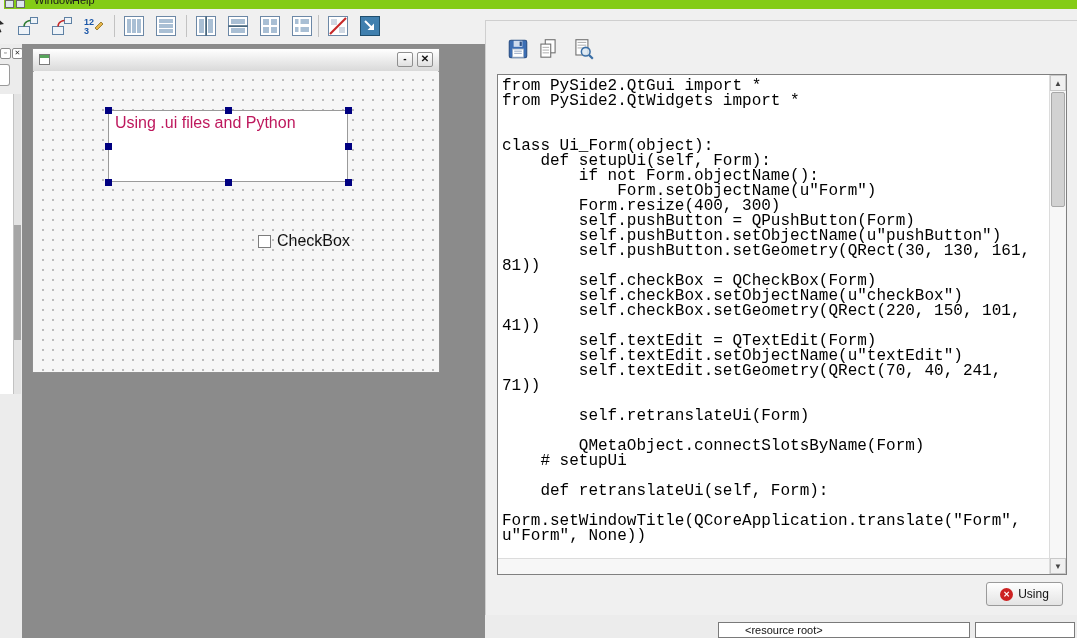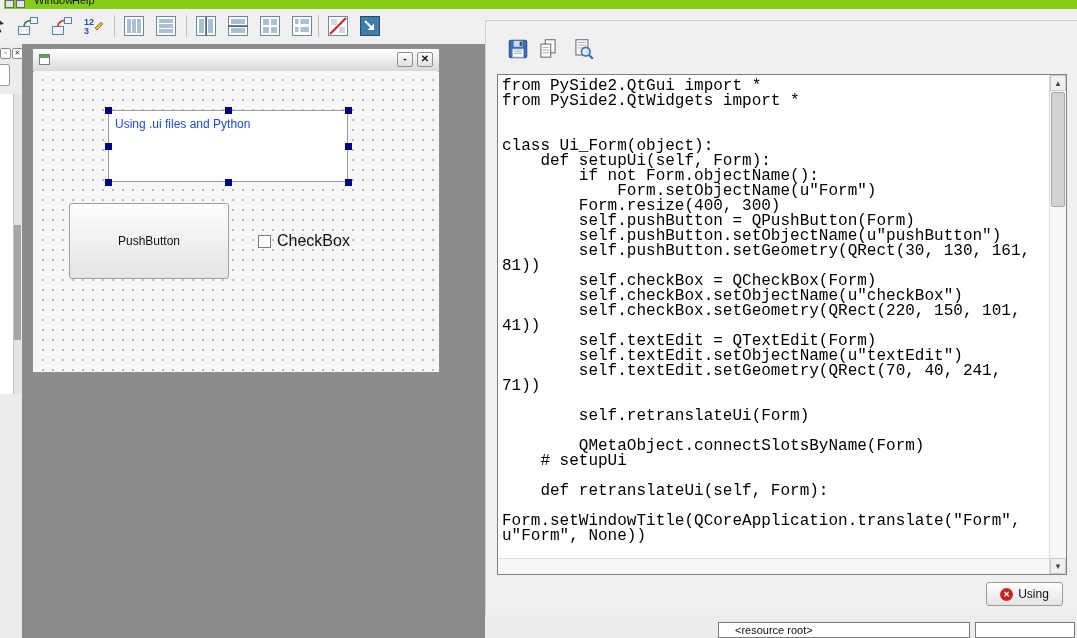--- a/index.html
+++ b/index.html
@@ -41,21 +41,21 @@
           border:1px solid #8f8f8f;border-radius:2px;box-sizing:border-box;text-align:center;
           font-size:10px;font-weight:bold;line-height:12px;color:#111;cursor:default;}
   #fw-min{right:26px;}
   #fw-close{right:6px;}
   #fw-canvas{position:absolute;left:1px;top:22px;right:1px;bottom:1px;background-color:#f6f6f6;
              background-image:radial-gradient(#bcbcbc 1px,transparent 1.3px);
              background-size:10px 10px;background-position:4px 4px;}
 
   #textedit{position:absolute;left:74px;top:39px;width:240px;height:72px;background:#fff;
             border:1px solid #9a9a9a;box-sizing:border-box;padding:3px 6px;}
-  #textedit .ph{font-size:12px;color:#1d4ed8;}
+  #textedit .ph{font-size:16px;color:#be185d;}
   .sel-handle{position:absolute;width:7px;height:7px;background:#000080;}
 
   #pushbutton{position:absolute;left:35px;top:132px;width:160px;height:76px;
               background:linear-gradient(#fdfdfd,#e4e4e4);border:1px solid #a0a0a0;border-radius:3px;
               box-sizing:border-box;display:flex;align-items:center;justify-content:center;font-size:12px;color:#111;}
   #checkbox{position:absolute;left:224px;top:162px;height:16px;display:flex;align-items:center;gap:6px;}
   #cb-ind{width:13px;height:13px;background:#fff;border:1px solid #7c7c7c;box-sizing:border-box;}
   #cb-label{font-size:16px;color:#111;}
 
   
@@ -76,21 +76,21 @@
   #hstrip{position:absolute;left:0;right:17px;bottom:0;height:16px;background:#f7f7f7;border-top:1px solid #dcdcdc;box-sizing:border-box;}
   #close-btn{position:absolute;left:500px;top:561px;width:77px;height:24px;
              background:linear-gradient(#fefefe,#e4e4e4);border:1px solid #9a9a9a;border-radius:3px;box-sizing:border-box;
              display:flex;align-items:center;justify-content:center;gap:5px;font-size:12px;color:#111;cursor:default;}
   .red-dot{width:13px;height:13px;border-radius:50%;background:#cc2222;color:#fff;font-size:8px;font-weight:bold;
            display:flex;align-items:center;justify-content:center;}
 
   
   #bottom-strip{position:absolute;left:485px;top:615px;width:592px;height:23px;background:#ececec;}
   .res-box{position:absolute;top:7px;height:16px;background:#fff;border:1px solid #7a7a7a;box-sizing:border-box;overflow:hidden;}
-  #res-root{left:233px;width:252px;font-size:11px;line-height:14px;padding-left:16px;color:#111;}
+  #res-root{left:233px;width:252px;font-size:11px;line-height:14px;padding-left:26px;color:#111;}
   #res-side{left:490px;width:100px;}
 </style>
 </head>
 <body>
 
 <div id="menubar">
   <span class="mini-ico" style="left:1px"></span>
   <span class="mini-ico" style="left:12px"></span>
   <span class="mitem" style="left:30px">Window</span>
   <span class="mitem" style="left:68px">Help</span>
@@ -216,23 +216,20 @@
       <span class="ph">Using .ui files and Python</span>
     </div>
     <span class="sel-handle" style="left: 71px; top: 36px; background: rgb(0, 0, 128);"></span>
     <span class="sel-handle" style="left: 191px; top: 36px; background: rgb(0, 0, 128);"></span>
     <span class="sel-handle" style="left: 311px; top: 36px; background: rgb(0, 0, 128);"></span>
     <span class="sel-handle" style="left: 71px; top: 72px; background: rgb(0, 0, 128);"></span>
     <span class="sel-handle" style="left: 311px; top: 72px; background: rgb(0, 0, 128);"></span>
     <span class="sel-handle" style="left: 71px; top: 108px; background: rgb(0, 0, 128);"></span>
     <span class="sel-handle" style="left: 191px; top: 108px; background: rgb(0, 0, 128);"></span>
     <span class="sel-handle" style="left: 311px; top: 108px; background: rgb(0, 0, 128);"></span>
-    <div id="pushbutton">
-      <span>PushButton</span>
-    </div>
     <div id="checkbox">
       <span id="cb-ind"></span>
       <span id="cb-label">CheckBox</span>
     </div>
   </div>
 </div>
 
 <div id="code-dialog">
   <span class="cv-ico" style="left:20px">
     <svg width="24" height="24" viewBox="0 0 22 22">

